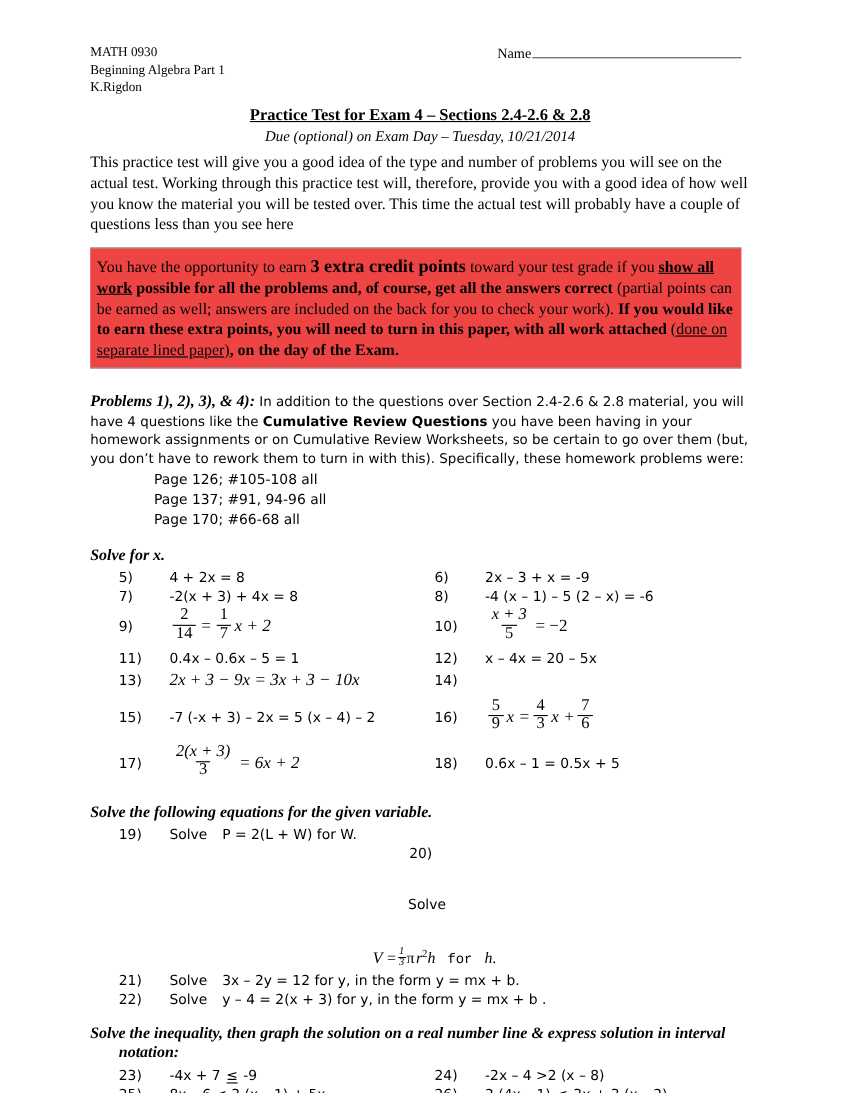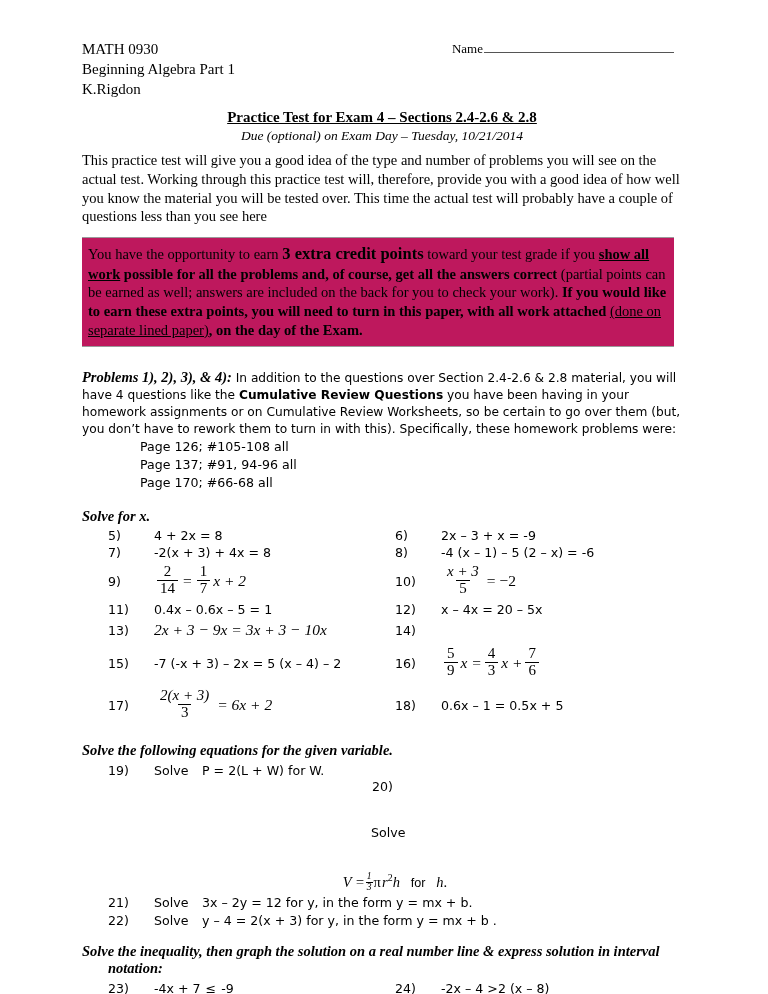--- a/index.html
+++ b/index.html
@@ -29,21 +29,21 @@
     width: 600px;
   }
 
   
   .hdr {
     display: flex;
     justify-content: space-between;
     align-items: flex-start;
   }
   .hdr-left {
-    font-size: 15px;
+    font-size: 12px;
     line-height: 1.33;
   }
   .hdr-left div { white-space: nowrap; }
   .name-block {
     font-size: 13px;
     display: flex;
     align-items: baseline;
     margin-top: 1px;
     margin-right: 8px;
   }
@@ -76,21 +76,21 @@
   .intro {
     font-size: 14.5px;
     line-height: 1.30;
     margin-top: 7px;
     text-align: left;
   }
 
   
   .ec-box {
     margin-top: 11px;
-    background: #be185d;
+    background: #ef4444;
     border: 1px solid #9a9a9a;
     border-left: none;
     border-right: none;
     padding: 5px 6px 6px 6px;
     width: 592px;
     box-sizing: border-box;
     font-size: 14.5px;
     line-height: 1.30;
   }
   .ec-box b { font-weight: bold; }
@@ -420,21 +420,21 @@
       <span class="vsolve">Solve</span>
       <span class="vbody">P = 2(L + W)   for  W.</span>
     </div>
 
     <div class="vrow tall">
       <span class="vlabel">20)</span>
       <span class="vsolve">Solve</span>
       <span class="vbody serifmath">V =<span class="sfrac">
               <span class="num">1</span>
               <span class="den">3</span>
-            </span><span class="up">π</span> r<sup class="up">2</sup>h&nbsp;&nbsp;&nbsp;<span class="up" style="font-family:Liberation Sans, sans-serif;font-size:12.6px">for</span>&nbsp;&nbsp;&nbsp;h<span class="up">.</span></span>
+            </span><span class="up">π</span> r<sup class="up">2</sup>h&nbsp;&nbsp;&nbsp;<span class="up" style="font-family:Liberation Mono, monospace;font-size:12.6px">for</span>&nbsp;&nbsp;&nbsp;h<span class="up">.</span></span>
     </div>
 
     <div class="vrow">
       <span class="vlabel">21)</span>
       <span class="vsolve">Solve</span>
       <span class="vbody">3x – 2y = 12   for y, in the form  y = mx + b.</span>
     </div>
 
     <div class="vrow">
       <span class="vlabel">22)</span>

